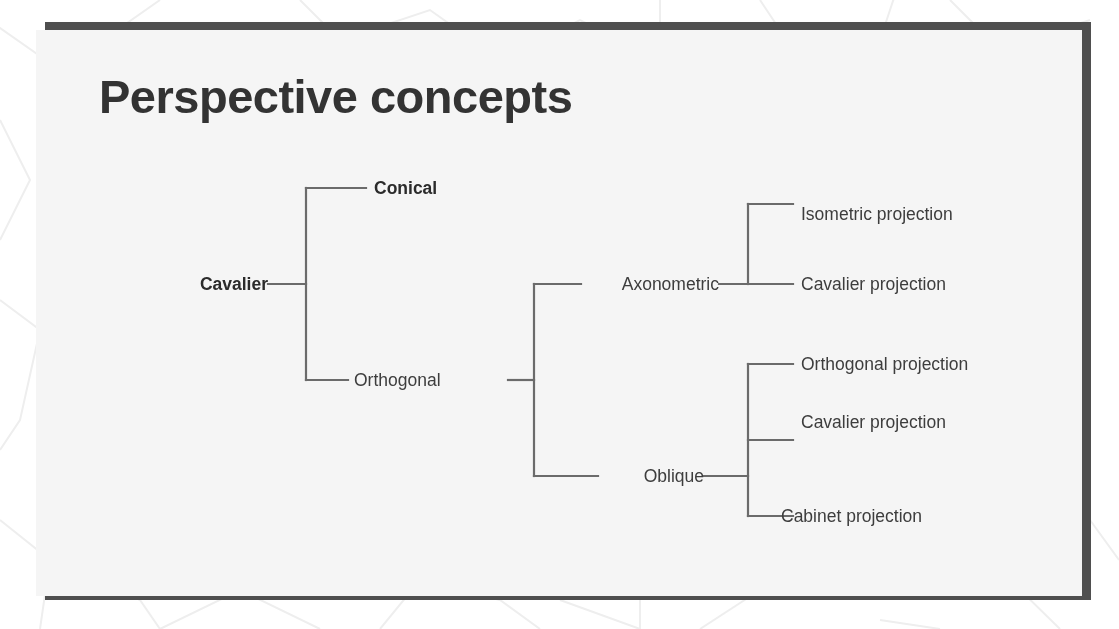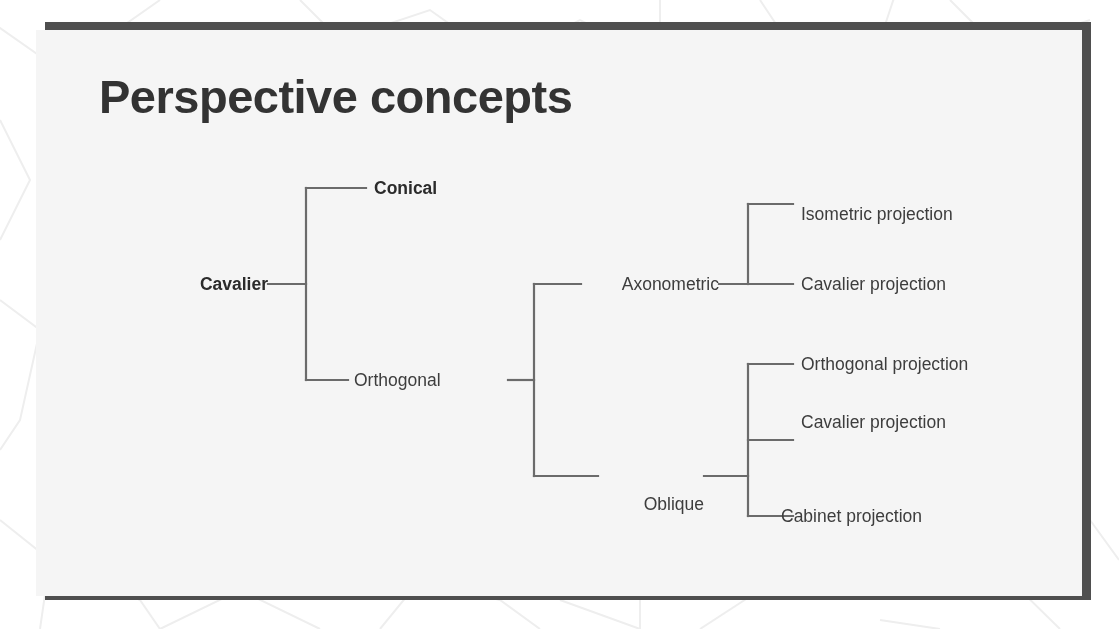--- a/index.html
+++ b/index.html
@@ -131,19 +131,19 @@
       <path d="M 712 334 L 757 334"></path>
       <path d="M 712 410 L 757 410"></path>
       <path d="M 712 486 L 757 486"></path>
     </g>
   </svg>
 
   <div class="node-label bold right" style="left:232px; top:254px;">Cavalier</div>
   <div class="node-label bold left" style="left:338px; top:158px;text-align:right;">Conical</div>
   <div class="node-label left" style="left:318px; top:350px;">Orthogonal</div>
   <div class="node-label right" style="left:683px; top:254px;">Axonometric</div>
-  <div class="node-label right" style="left:668px; top:446px;margin-top:28px;">Oblique</div>
+  <div class="node-label right" style="left:668px; top:446px;">Oblique</div>
   <div class="node-label left" style="left:765px; top:176px;margin-top:8px;">Isometric projection</div>
   <div class="node-label left" style="left:765px; top:254px;">Cavalier projection</div>
   <div class="node-label left" style="left:765px; top:334px;">Orthogonal projection</div>
   <div class="node-label left" style="left:765px; top:392px;">Cavalier projection</div>
   <div class="node-label left" style="left:745px; top:486px;">Cabinet projection</div>
 </div>
 
 </body></html>

